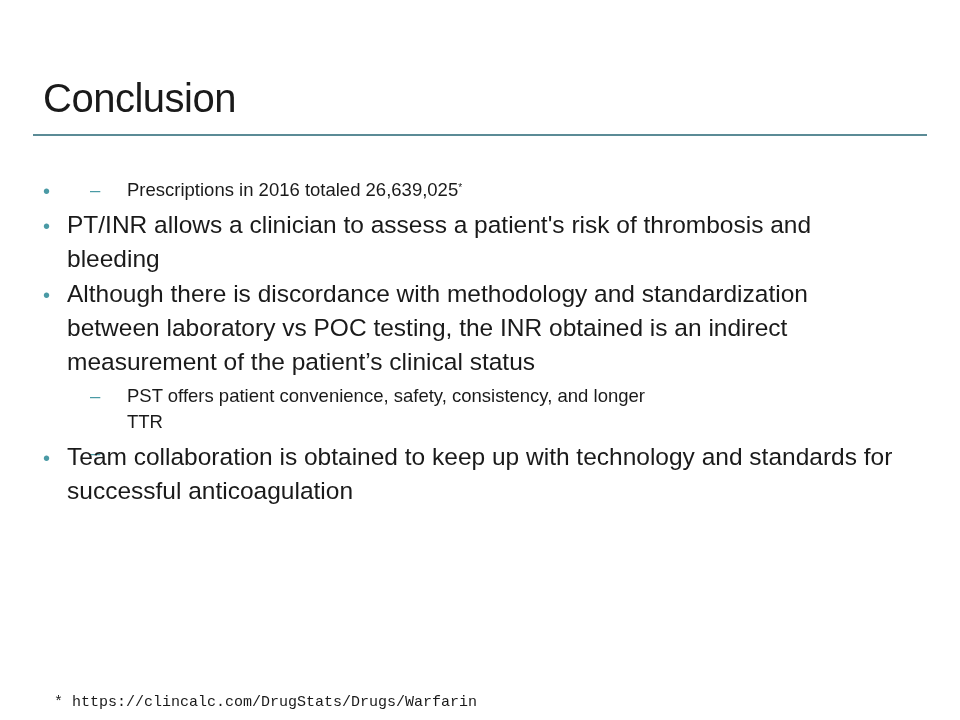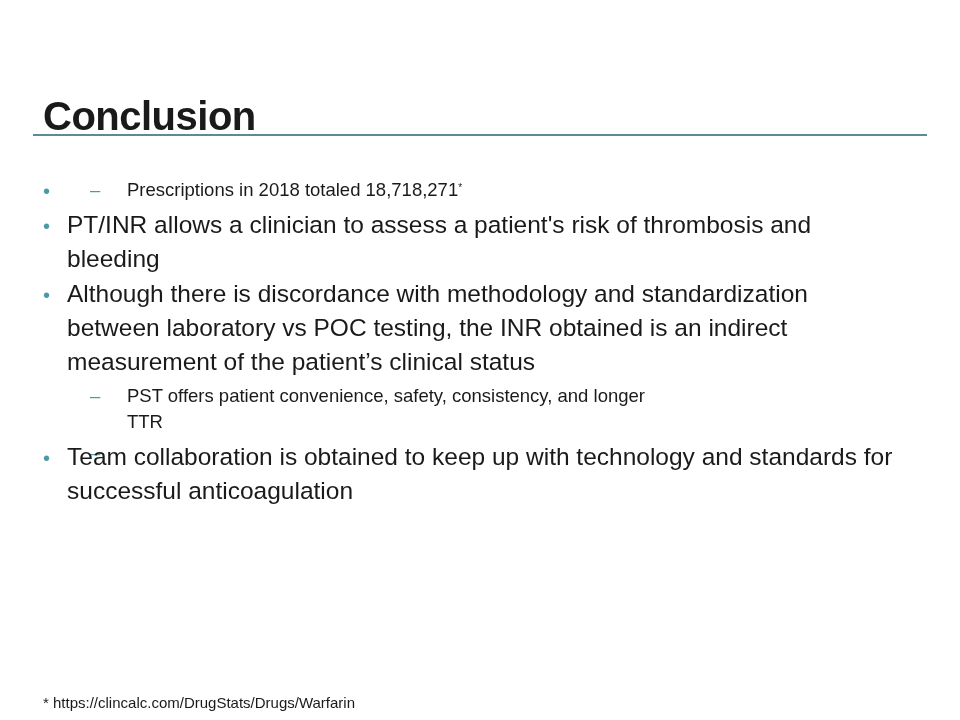--- a/index.html
+++ b/index.html
@@ -1,41 +1,41 @@
 <!DOCTYPE html>
 <html><head>
 <meta charset="utf-8">
 <style>
   html, body { margin:0; padding:0; background:#ffffff; }
   body { width:960px; height:720px; position:relative; overflow:hidden;
          font-family: "Liberation Sans", "DejaVu Sans", sans-serif; color:#1a1a1a; }
-  .title { position:absolute; left:43px; top:90px; font-size:40px; line-height:52px; letter-spacing:-0.5px;font-weight:bold; }
+  .title { position:absolute; left:43px; top:72px; font-size:40px; line-height:52px; letter-spacing:-0.5px; }
   .rule { position:absolute; left:33px; top:134px; width:894px; height:2px; background:#5b8b96; }
   .content { position:absolute; left:43px; top:173px; width:880px; }
   .l1 { position:relative; padding-left:24px; font-size:24.5px; line-height:34px; margin-bottom:1px; }
   .l1 .dot { position:absolute; left:0; top:8px; font-size:20px; line-height:20px; }
   .l2 { position:relative; padding-left:84px; font-size:18.5px; line-height:26px; margin:4px 0 5px 0; }
   .l2 .dash { position:absolute; left:47px; top:0; }
   .marker { color:#4a9aa5; }
   sup { font-size:10px; vertical-align:top; position:relative; top:-2px; }
-  .footnote { position:absolute; left:43px; top:693px; font-size:15px; line-height:20px; }
+  .footnote { position:absolute; left:54px; top:693px; font-size:15px; line-height:20px;font-family:Liberation Mono, monospace; }
 </style>
 </head>
 <body>
 
 <div class="title">Conclusion</div>
 <div class="rule"></div>
 
 <div class="content">
   <div class="l1">
     <span class="dot marker">•</span>
   </div>
   <div class="l2">
     <span class="dash marker">–</span>
-    <span>Prescriptions in 2018 totaled 18,718,271</span><sup>*</sup>
+    <span>Prescriptions in 2016 totaled 26,639,025</span><sup>*</sup>
   </div>
 
   <div class="l1" style="width:840px;">
     <span class="dot marker">•</span>
     <span>PT/INR allows a clinician to assess a patient's risk of thrombosis and bleeding</span>
   </div>
 
   <div class="l1" style="width:790px;">
     <span class="dot marker">•</span>
     <span>Although there is discordance with methodology and standardization between laboratory vs POC testing, the INR obtained is an indirect measurement of the patient’s clinical status</span>

